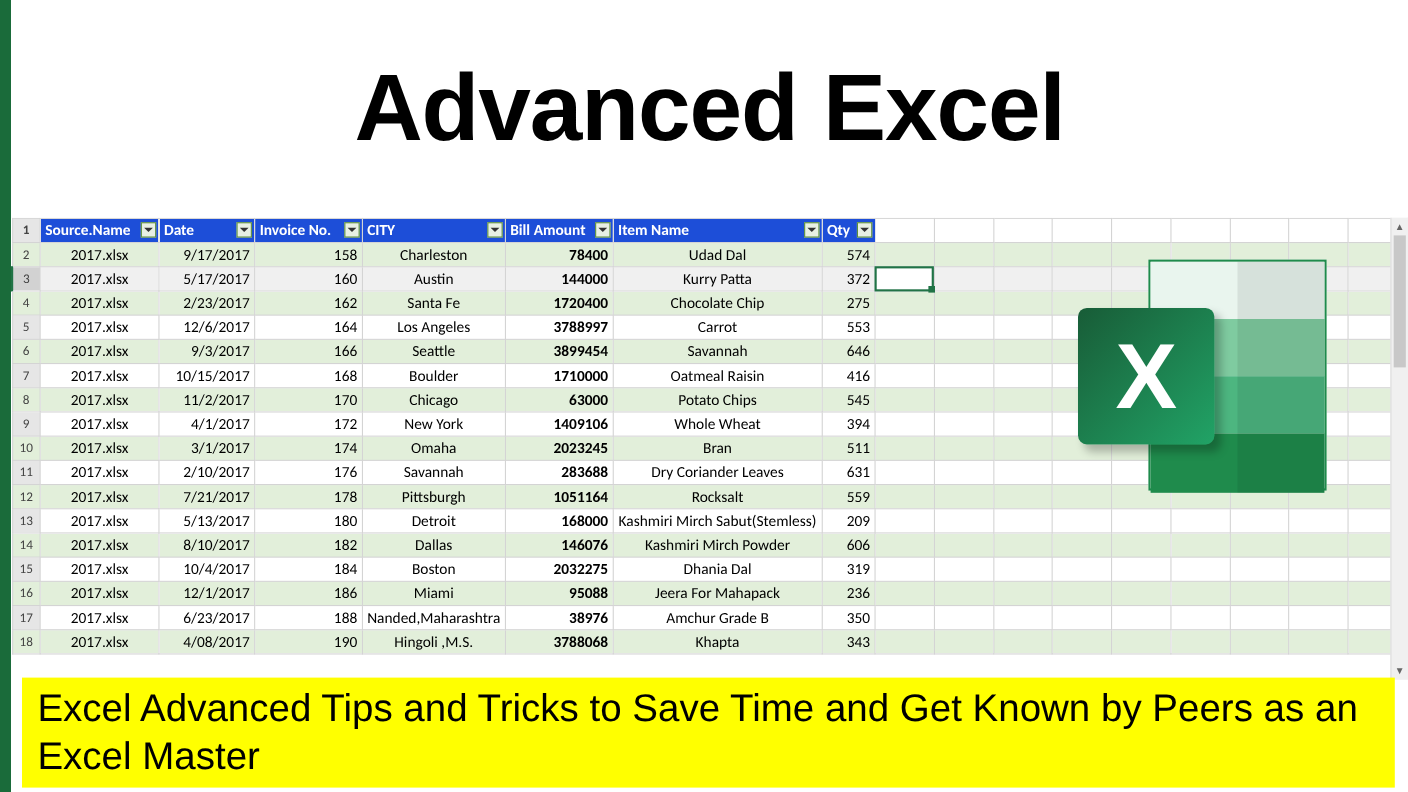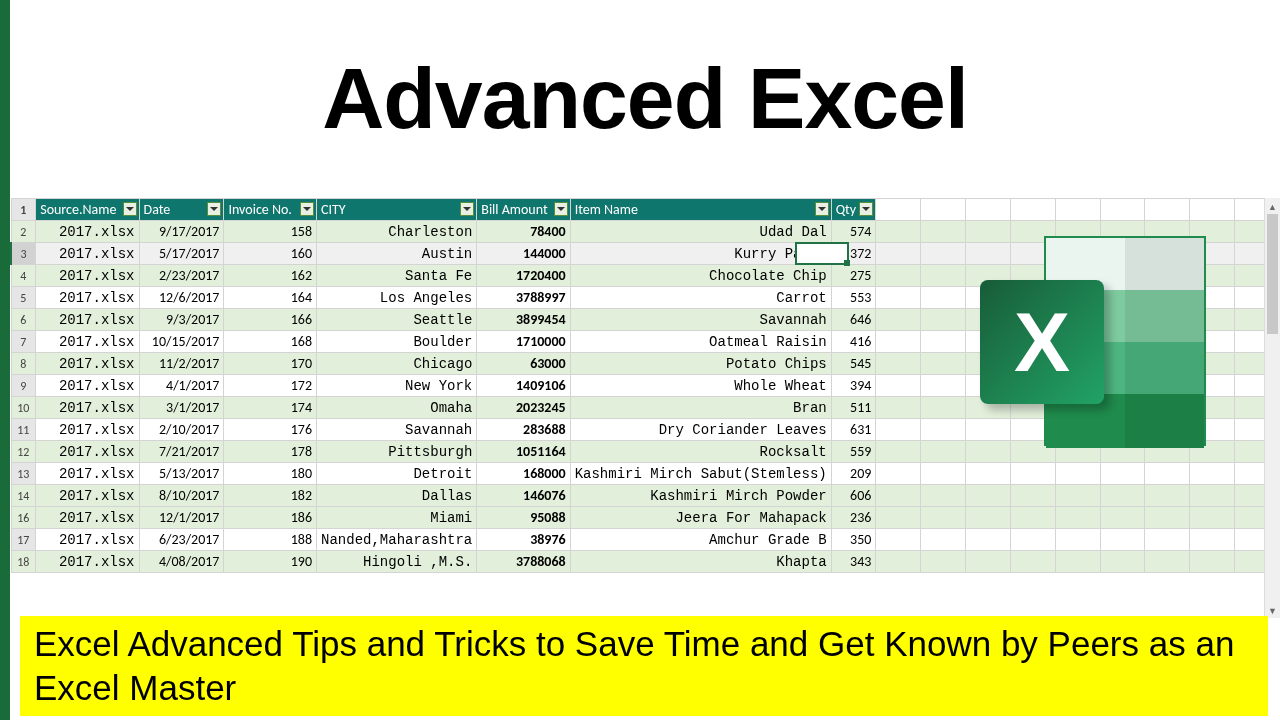--- a/index.html
+++ b/index.html
@@ -38,34 +38,34 @@
   table.sheet td, table.sheet th {
     border: 1px solid #d4d4d4; height: 22px; padding: 0 4px;
     white-space: nowrap; overflow: hidden;
   }
   .rownum {
     width: 26px; background: #e6e6e6; text-align: center; font-size: 12px;
     color: #444; border-right: 1px solid #bfbfbf;
   }
   .rownum.sel { background: #d2d2d2; border-left: 2px solid #217346; }
   th.hd {
-    background: #0f766e; color: #fff; font-weight: 400; text-align: left;
+    background: #1d4ed8; color: #fff; font-weight: 700; text-align: left;
     position: relative; padding-right: 18px; font-size: 14px;
   }
   .filt {
     position: absolute; right: 2px; top: 3px; width: 14px; height: 14px;
     background: #e8f0e4; border: 1px solid #5a8d3a; display: flex;
     align-items: center; justify-content: center;
   }
   .filt::after { content: ""; border: 4px solid transparent; border-top-color: #333; margin-top: 3px; }
   tr.band td { background: #e2efda; }
   tr.sel td { background: #f0f0f0; }
   tr.sel td.rownum { background: #d2d2d2; }
   .num { text-align: right; }
-  .txt { text-align: right; font-family: Liberation Mono, monospace; }
+  .txt { text-align: center; }
   
   .c-src { width: 110px; }
   .c-date { width: 88px; margin-left: 43px; }
   .c-inv { width: 100px; }
   .c-city { width: 130px; }
   .c-bill { width: 100px; font-weight: bold; }
   .c-item { width: 190px; }
   .c-qty { width: 50px; }
   .c-blank { width: 58px; }
   .active-cell {
@@ -396,20 +396,39 @@
           <td class="c-blank"></td>
           <td class="c-blank"></td>
           <td class="c-blank"></td>
           <td class="c-blank"></td>
           <td class="c-blank"></td>
           <td class="c-blank"></td>
           <td class="c-blank"></td>
           <td class="c-blank"></td>
           <td class="c-blank"></td>
         </tr>
+        <tr>
+          <td class="rownum">15</td>
+          <td class="c-src txt">2017.xlsx</td>
+          <td class="c-date num">10/4/2017</td>
+          <td class="c-inv num">184</td>
+          <td class="c-city txt">Boston</td>
+          <td class="c-bill num">2032275</td>
+          <td class="c-item txt">Dhania Dal</td>
+          <td class="c-qty num">319</td>
+          <td class="c-blank"></td>
+          <td class="c-blank"></td>
+          <td class="c-blank"></td>
+          <td class="c-blank"></td>
+          <td class="c-blank"></td>
+          <td class="c-blank"></td>
+          <td class="c-blank"></td>
+          <td class="c-blank"></td>
+          <td class="c-blank"></td>
+        </tr>
         <tr class="band">
           <td class="rownum">16</td>
           <td class="c-src txt">2017.xlsx</td>
           <td class="c-date num">12/1/2017</td>
           <td class="c-inv num">186</td>
           <td class="c-city txt">Miami</td>
           <td class="c-bill num">95088</td>
           <td class="c-item txt">Jeera For Mahapack</td>
           <td class="c-qty num">236</td>
           <td class="c-blank"></td>

